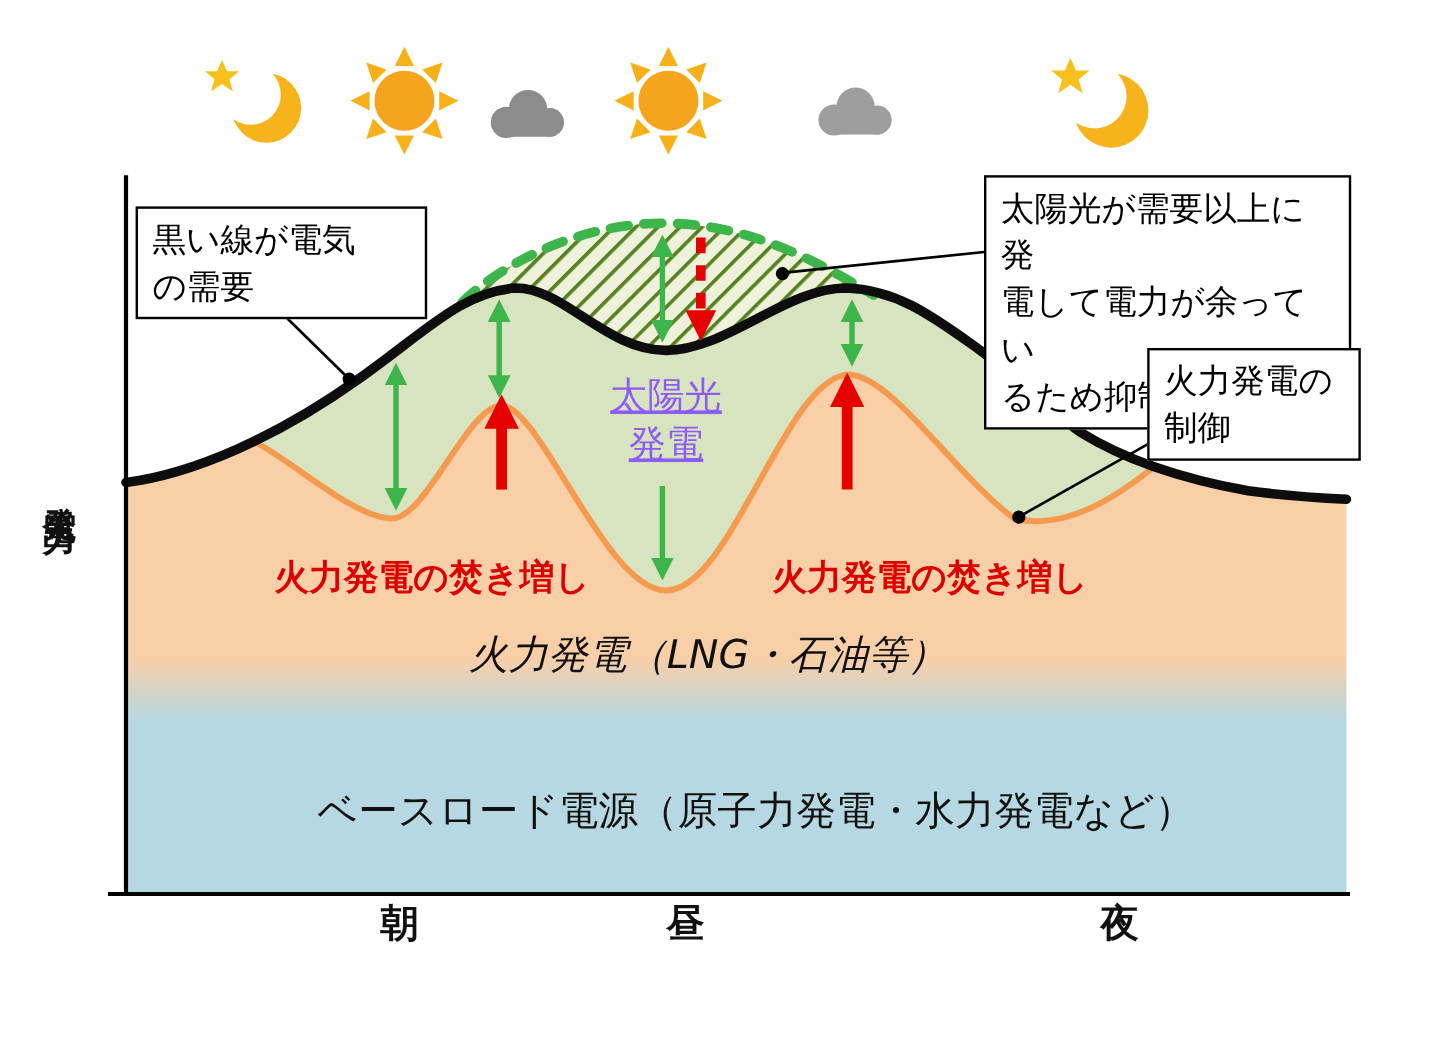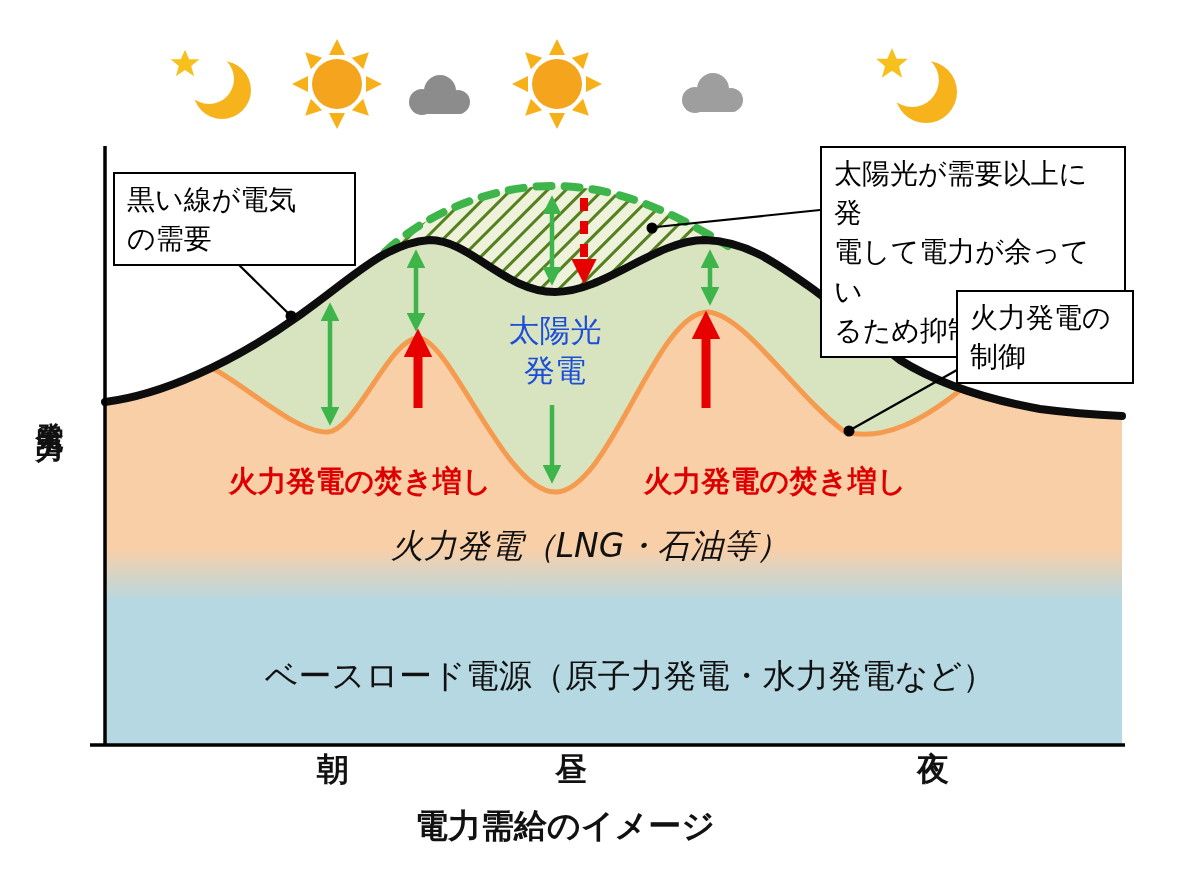--- a/index.html
+++ b/index.html
@@ -9,21 +9,21 @@
   }
   .stage > svg{position:absolute;left:0;top:0;z-index:1;}
   .callout{
     position:absolute;z-index:3;background:#ffffff;border:2.5px solid #000;
     padding:6px 12px;font-size:28px;line-height:1.4;white-space:pre-line;color:#000;
   }
   .lbl{position:absolute;z-index:2;white-space:pre-line;text-align:center;}
   #demand-note{left:113px;top:172px;width:215px;}
   #curtail-note{left:820px;top:146px;width:278px;}
   #thermal-control-note{left:956px;top:290px;width:150px;}
-  #solar-label{left:470px;top:310px;width:170px;font-size:31px;line-height:1.3;color:#1d4ed8;}
+  #solar-label{left:470px;top:310px;width:170px;font-size:31px;line-height:1.3;color:#8b5cf6;text-decoration:underline;}
   #ramp-left{left:210px;top:462px;width:300px;font-size:29px;font-weight:bold;color:#dd0000;}
   #ramp-right{left:625px;top:462px;width:300px;font-size:29px;font-weight:bold;color:#dd0000;}
   #thermal-label{left:300px;top:524px;width:580px;font-size:33px;font-style:italic;}
   #baseload-label{left:130px;top:630px;width:1000px;font-size:33px;margin-top:24px;}
   #tick-morning{left:298px;top:748px;width:70px;font-size:32px;font-weight:bold;}
   #tick-noon{left:536px;top:748px;width:70px;font-size:32px;font-weight:bold;}
   #tick-night{left:898px;top:748px;width:70px;font-size:32px;font-weight:bold;}
   #caption{left:350px;top:804px;width:430px;font-size:33px;font-weight:bold;}
   #y-label{left:30px;top:318px;font-size:28px;font-weight:bold;writing-mode:vertical-rl;letter-spacing:4px;height:180px;}
 </style>
@@ -173,15 +173,14 @@
 発電</div>
   <div class="lbl" id="ramp-left">火力発電の焚き増し</div>
   <div class="lbl" id="ramp-right">火力発電の焚き増し</div>
   <div class="lbl" id="thermal-label">火力発電（LNG・石油等）</div>
   <div class="lbl" id="baseload-label">ベースロード電源（原子力発電・水力発電など）</div>
 
   <div class="lbl" id="y-label">発電出力</div>
   <div class="lbl" id="tick-morning">朝</div>
   <div class="lbl" id="tick-noon">昼</div>
   <div class="lbl" id="tick-night">夜</div>
-  <div class="lbl" id="caption">電力需給のイメージ</div>
 
 </div>
 
 </body></html>

